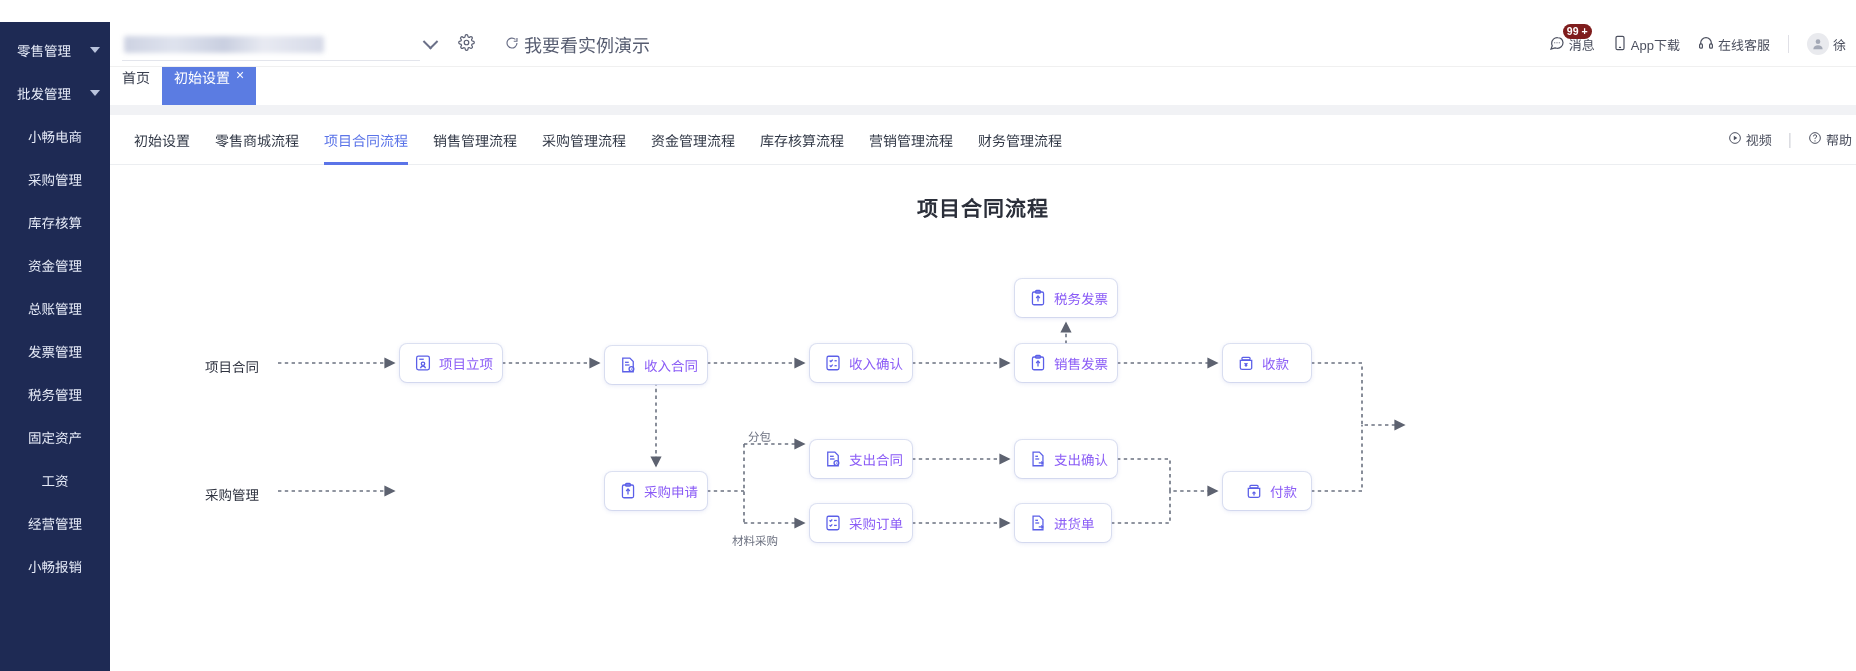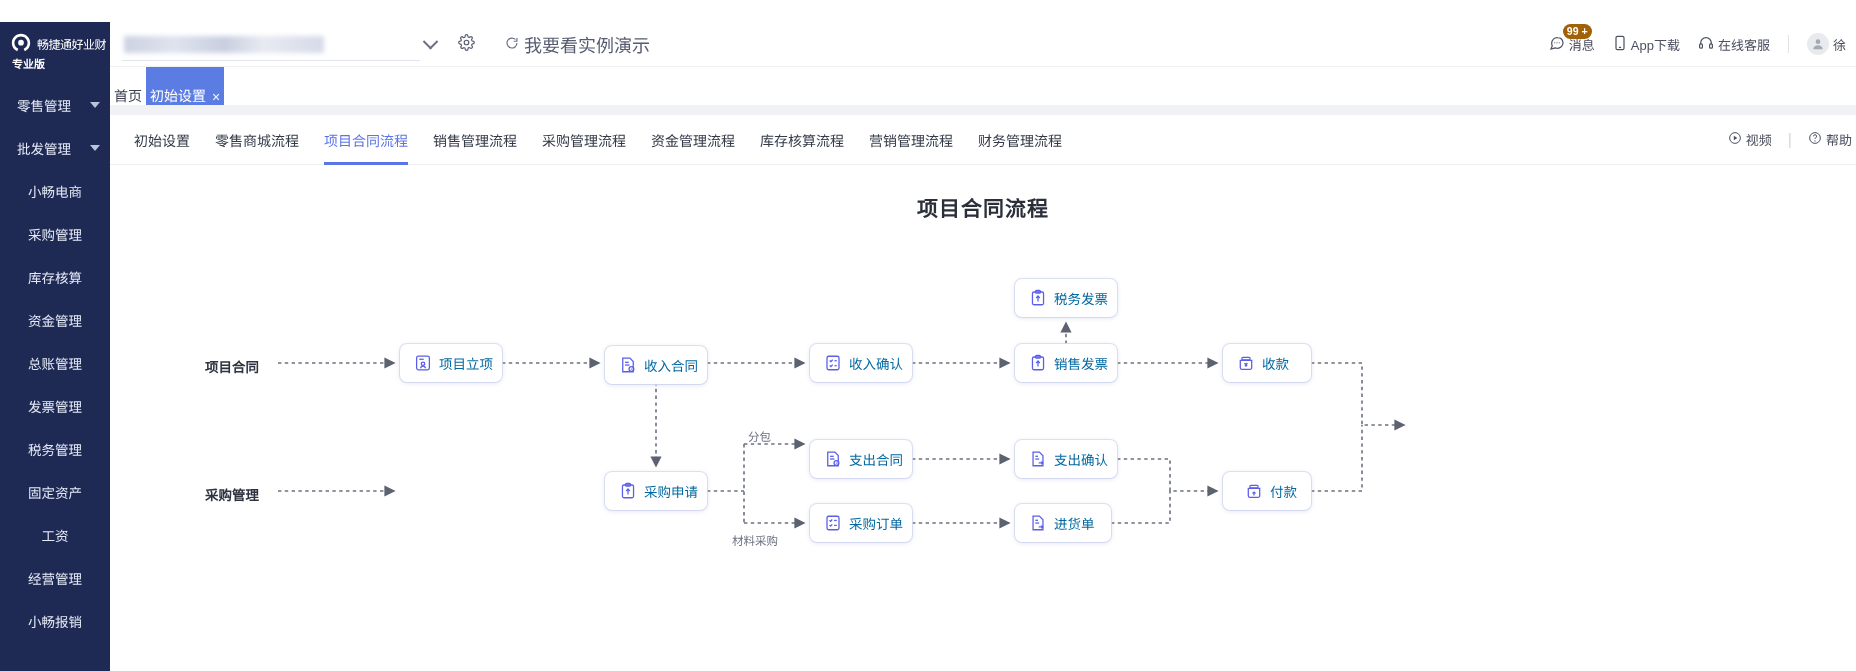--- a/index.html
+++ b/index.html
@@ -56,37 +56,37 @@
     transform: rotate(45deg) translate(-2px,-2px);
   }
   .gear { margin-left: 16px; color:#5a5f73; }
   .demo-link {
     display:flex; align-items:center; gap:5px; margin-left: 30px;
     font-size:18px; color:#565c70; cursor:pointer; white-space:nowrap;
   }
   .topbar-right { margin-left:auto; display:flex; align-items:center; gap:18px; padding-right:10px; }
   .tb-item { display:flex; align-items:center; gap:4px; font-size:13px; color:#4c505f; cursor:pointer; position:relative; white-space:nowrap;}
   .badge {
-    position:absolute; top:-11px; left:14px; background:#a16207; color:#fff;
+    position:absolute; top:-11px; left:14px; background:#7f1d1d; color:#fff;
     font-size:10.5px; line-height:14px; height:15px; padding:0 4px; border-radius:8px; font-weight:bold;
   }
   .tb-divider { width:1px; height:18px; background:#e0e0e6; }
   .avatar {
     width:22px; height:22px; border-radius:50%; background:#e9eaee;
     display:flex; align-items:center; justify-content:center; color:#9ba0ad;
   }
   .user-name { font-size:13px; color:#4c505f; white-space:nowrap; overflow:hidden; max-width:26px;}
 
   
   .wintabs {
     position:absolute; left:110px; top:67px; right:0; height:38px;
     background:#fff; display:flex; align-items:stretch;
   }
   .wtab {
-    display:flex; align-items:flex-end; gap:6px; padding:0 4px;
+    display:flex; align-items:flex-start; gap:6px; padding:0 12px;
     font-size:14px; color:#3b4050; cursor:pointer;
   }
   .wtab.active { background:#5b7ce2; color:#fff; }
   .wtab .x { font-size:14px; opacity:.95; }
 
   
   .subtabs-band {
     position:absolute; left:110px; top:105px; right:0; height:10px; background:#f1f2f5;
   }
   .subtabs {
@@ -108,54 +108,42 @@
 
   
   .canvas { position:absolute; left:110px; top:166px; right:0; bottom:0; background:#fff; }
   .flow-title {
     position:absolute; left:0; right:0; top:26px; text-align:center;
     font-size:21px; color:#2b2f3a; font-weight:bold; letter-spacing:1px;
   }
   .diagram { position:absolute; left:0; top:0; width:1746px; height:505px; }
 
   .row-label {
-    position:absolute; font-size:13.5px; color:#2f3340; white-space:nowrap;font-weight:bold;
+    position:absolute; font-size:13.5px; color:#2f3340; white-space:nowrap;
   }
   .node {
     position:absolute; height:38px; background:#fff; border-radius:7px;
     box-shadow: 0 1px 5px rgba(93,110,200,.20), 0 0 0 1px rgba(224,228,243,.9);
     display:flex; align-items:center; gap:7px; padding:0 14px; cursor:pointer;
     white-space:nowrap;
   }
   .node-icon { width:18px; height:18px; flex:0 0 18px; display:flex; align-items:center; justify-content:center; }
-  .node-label { font-size:13.5px; color:#0369a1; }
+  .node-label { font-size:13.5px; color:#8b5cf6; }
 
   .edge-label {
     position:absolute; font-size:11.5px; color:#6c7180; white-space:nowrap;
   }
   .svg-layer { position:absolute; left:0; top:0; width:1746px; height:505px; pointer-events:none; }
 </style>
 </head>
 <body>
 
 <div id="app">
 
   <aside class="sidebar">
-    <div class="brand">
-      <div class="brand-row">
-        <span class="logo-mark">
-          <svg width="22" height="22" viewBox="0 0 24 24">
-            <path d="M12 2 C6.5 2 2 6.5 2 12 c0 4 2.4 7.4 5.8 8.9 l1.3-2.6 C6.6 17.2 4.8 14.8 4.8 12 c0-4 3.2-7.2 7.2-7.2 s7.2 3.2 7.2 7.2 c0 2.8-1.8 5.2-4.3 6.3 l1.3 2.6 C19.6 19.4 22 16 22 12 22 6.5 17.5 2 12 2z" fill="#ffffff"></path>
-            <circle cx="12" cy="11.6" r="3.1" fill="#ffffff"></circle>
-          </svg>
-        </span>
-        <span class="brand-name">畅捷通好业财</span>
-      </div>
-      <div class="brand-sub">专业版</div>
-    </div>
     <nav class="nav">
       <div class="nav-item has-caret">
         <span>零售管理</span>
         <i class="caret"></i>
       </div>
       <div class="nav-item has-caret">
         <span>批发管理</span>
         <i class="caret"></i>
       </div>
       <div class="nav-item">

